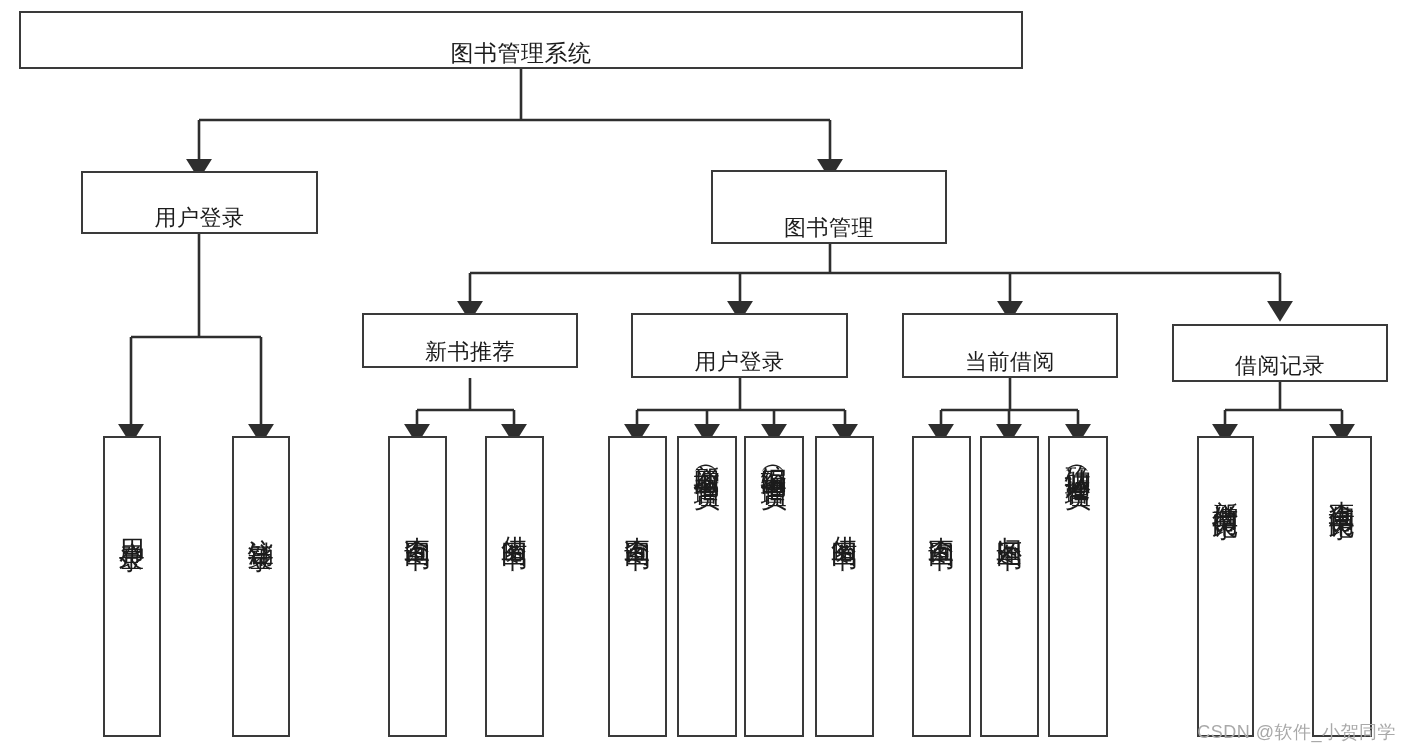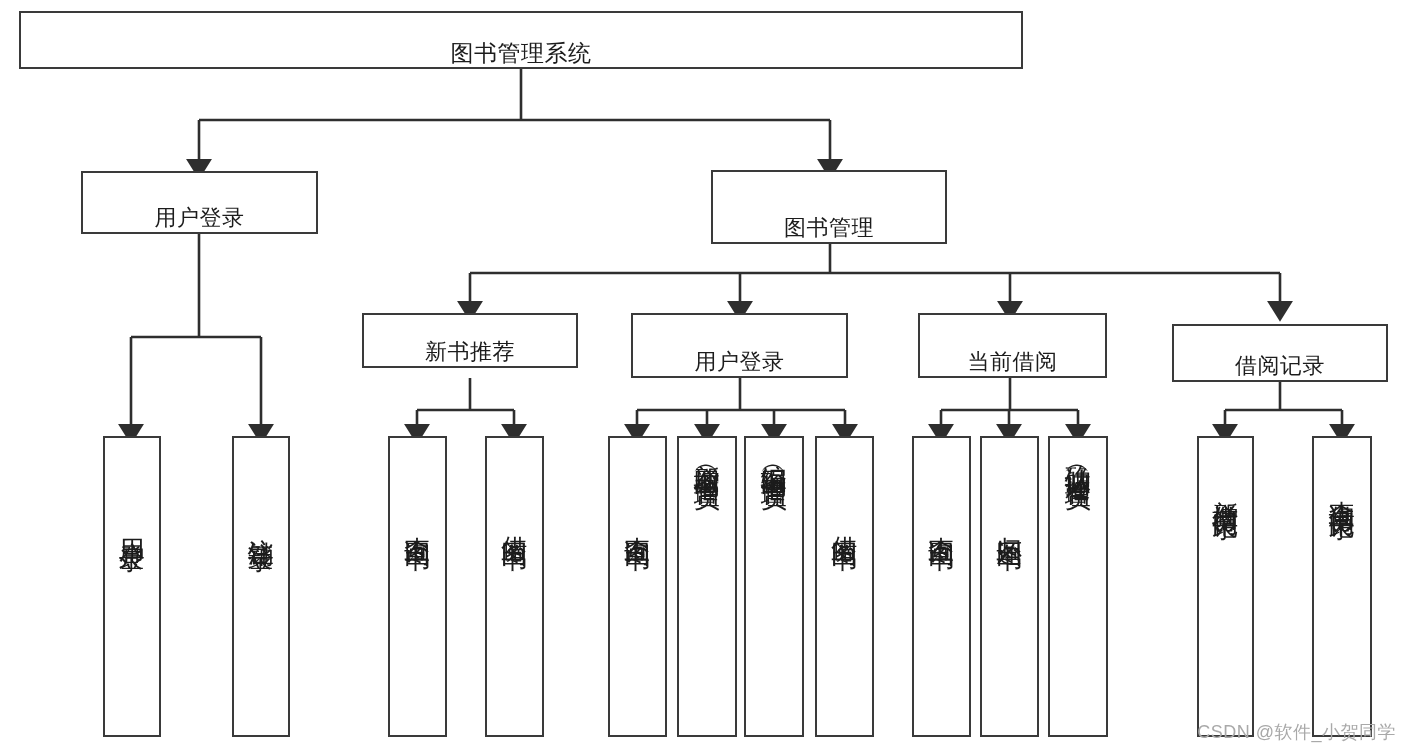--- a/index.html
+++ b/index.html
@@ -137,21 +137,21 @@
   <div class="node h" style="left:711px; top:170px; width:236px; height:74px;">
     <span class="label">图书管理</span>
   </div>
 
   <div class="node h" style="left:362px; top:313px; width:216px; height:55px;">
     <span class="label">新书推荐</span>
   </div>
   <div class="node h" style="left:631px; top:313px; width:217px; height:65px;">
     <span class="label">用户登录</span>
   </div>
-  <div class="node h" style="left:902px; top:313px; width:189px; height:65px;margin-left:16px;">
+  <div class="node h" style="left:902px; top:313px; width:216px; height:65px;">
     <span class="label">当前借阅</span>
   </div>
   <div class="node h" style="left:1172px; top:324px; width:216px; height:58px;">
     <span class="label">借阅记录</span>
   </div>
 
   <div class="node v" style="left:103px; top:436px; width:58px; height:301px; padding-top:80px;">
     <span class="label">用户登录</span>
   </div>
   <div class="node v" style="left:232px; top:436px; width:58px; height:301px; padding-top:80px;">

